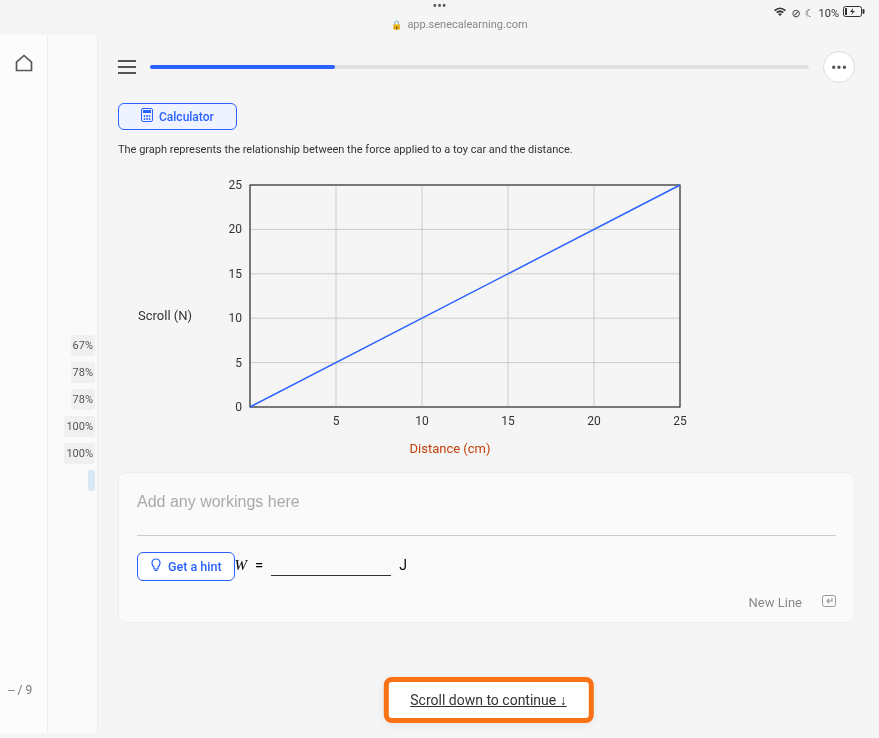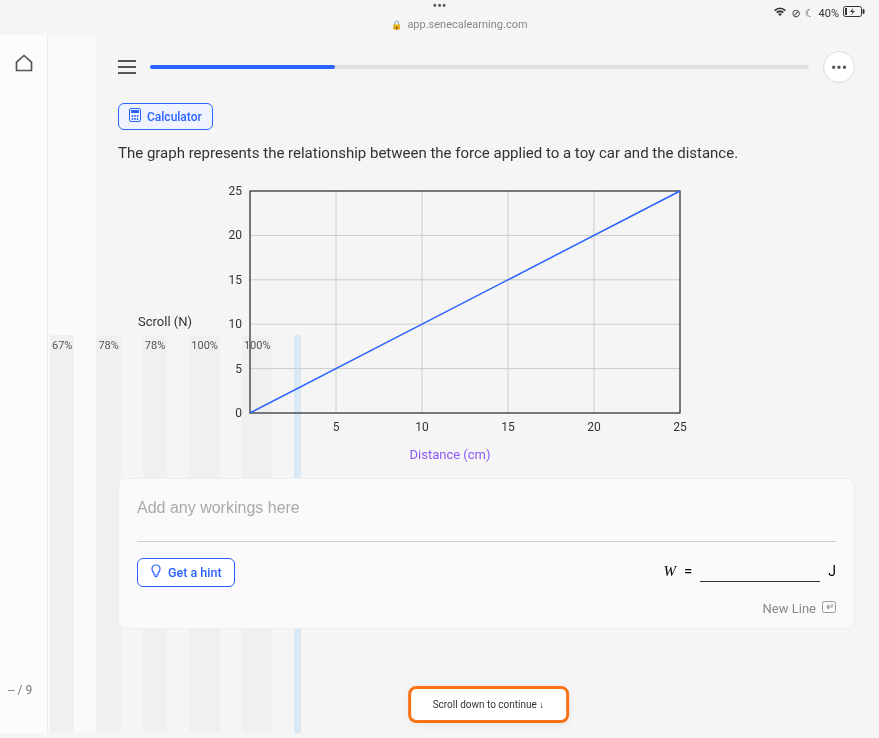--- a/index.html
+++ b/index.html
@@ -50,22 +50,23 @@
   flex-direction: column;
   align-items: center;
 }
 .home-icon { color: #555; font-size: 18px; cursor: pointer; }
 .sidebar {
   width: 50px;
   background: #fafafa;
   border-right: 1px solid #eee;
   padding-top: 300px;
   display: flex;
-  flex-direction: row;
-  gap: 18px;
+  flex-direction: column;
+  gap: 6px;
+  align-items: flex-end;
 }
 .sidebar-item {
   font-size: 11px;
   color: #555;
   text-align: center;
   padding: 4px 2px;
   background: #f0f0f0;
   border-radius: 2px;
   margin: 0 2px;
 }
@@ -119,45 +120,45 @@
   font-size: 16px;
   cursor: pointer;
 }
 .calc-pill {
   display: inline-flex;
   align-items: center;
   gap: 6px;
   border: 1.5px solid #2962ff;
   color: #2962ff;
   background: #eef3ff;
-  padding: 4px 10px;
+  padding: 4px 22px;
   border-radius: 6px;
   font-size: 12px;
   font-weight: 500;
   margin-bottom: 12px;
   cursor: pointer;
   text-align: center;
 }
 .question-text {
-  font-size: 15px;
+  font-size: 11px;
   color: #333;
   margin-bottom: 16px;
   line-height: 1.5;
 }
 .chart-wrap {
   display: flex;
   align-items: center;
   gap: 18px;
   margin-left: 20px;
   margin-bottom: 16px;
 }
 .ylabel { font-size: 13px; color: #333; }
 .chart-inner { display: flex; flex-direction: column; align-items: center; }
 .chart-svg { display: block; }
-.xlabel { font-size: 13px; color: #8b5cf6; margin-top: 6px; }
+.xlabel { font-size: 13px; color: #c2410c; margin-top: 6px; }
 .workings-box {
   background: #fafafa;
   border: 1px solid #eee;
   border-radius: 8px;
   padding: 16px 18px 12px;
   margin-bottom: 0;
 }
 .workings-input {
   width: 100%;
   border: none;
@@ -165,21 +166,21 @@
   font-size: 16px;
   color: #333;
   padding: 4px 0 24px;
   border-bottom: 1px solid #ccc;
   outline: none;
 }
 .workings-input::placeholder { color: #aaa; }
 .row2 {
   display: flex;
   align-items: center;
-  justify-content: space-between;
+  justify-content: flex-start;
   margin-top: 16px;
 }
 .hint-btn {
   display: inline-flex;
   align-items: center;
   gap: 6px;
   border: 1.5px solid #2962ff;
   color: #2962ff;
   background: #fff;
   padding: 5px 12px;
@@ -205,53 +206,54 @@
   outline: none;
   padding-bottom: 2px;
 }
 .unit { font-size: 14px; }
 .newline-row {
   text-align: right;
   margin-top: 14px;
   font-size: 13px;
   color: #888;
 }
-.newline-btn { display: inline-flex; align-items: center; gap: 6px; cursor: pointer; }
+.newline-btn { display: inline-flex; align-items: center; gap: 20px; cursor: pointer; }
 .scroll-pill {
   position: absolute;
   bottom: 10px;
   left: 50%;
   transform: translateX(-50%);
   background: #fff;
-  border: 3px solid #f97316;
+  border: 5px solid #f97316;
   border-radius: 8px;
   padding: 10px 22px;
-  font-size: 10px;
+  font-size: 14px;
   color: #333;
   box-shadow: 0 2px 8px rgba(0,0,0,0.06);
   cursor: pointer;
+  text-decoration: underline;
 }
 </style>
 </head>
 <body>
 
 <div class="dots-top">•••</div>
 <div class="url-bar">
   <span class="lock">🔒</span>
   <span>app.senecalearning.com</span>
 </div>
 <div class="status-bar">
   <span>
     <svg width="14" height="10" viewBox="0 0 14 10">
         <path d="M7 9 L5 7 Q7 5.5 9 7 Z M3 5 Q7 1.5 11 5 L9.5 6.3 Q7 4 4.5 6.3 Z M1 3 Q7 -2 13 3 L11.7 4.2 Q7 0 2.3 4.2 Z" fill="#333"></path>
       </svg>
   </span>
   <span>⊘</span>
   <span>☾</span>
-  <span>40%</span>
+  <span>10%</span>
   <span>
     <svg width="22" height="11" viewBox="0 0 22 11">
         <rect x="0.5" y="0.5" width="18" height="10" rx="2" fill="none" stroke="#333"></rect>
         <rect x="19.5" y="3" width="2" height="5" rx="1" fill="#333"></rect>
         <rect x="2" y="2" width="2" height="7" fill="#333"></rect>
         <path d="M10 2 L7 6 L9.5 6 L8 9 L12 5 L9.5 5 Z" fill="#333"></path>
       </svg>
   </span>
 </div>
 

